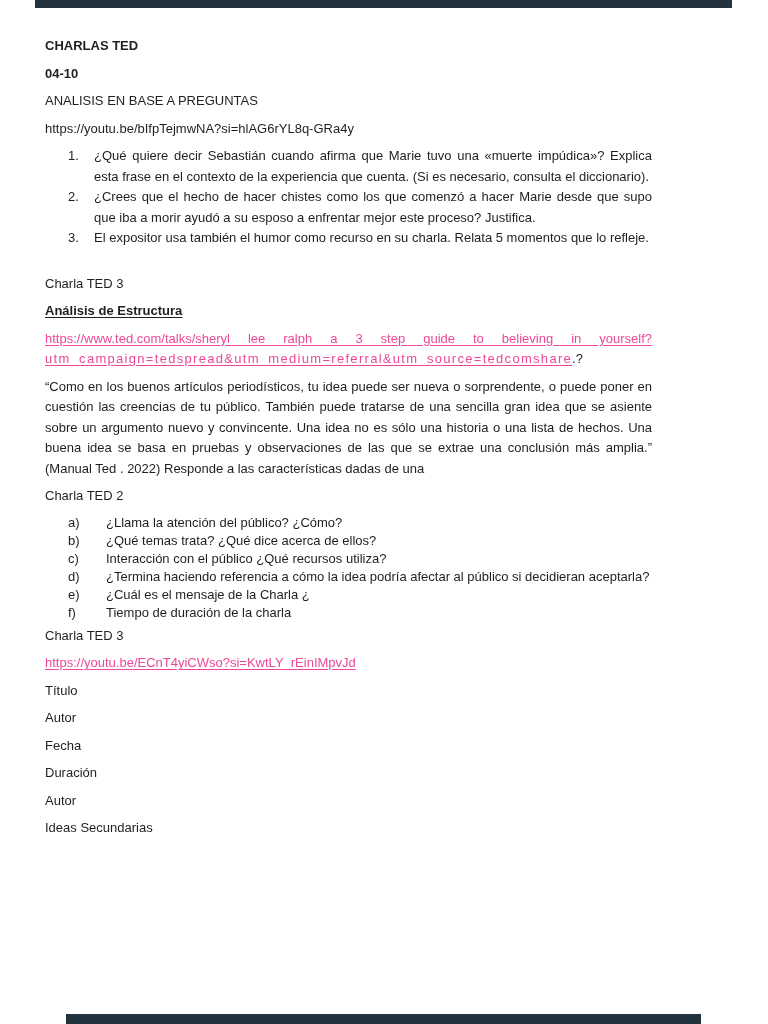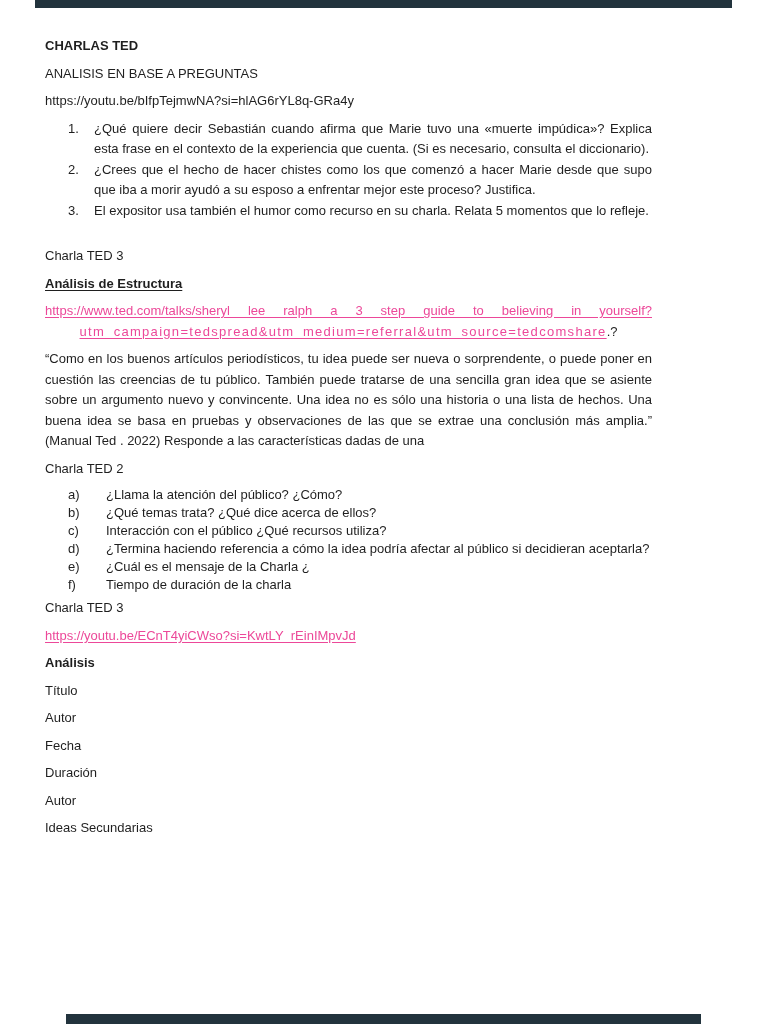--- a/index.html
+++ b/index.html
@@ -38,21 +38,21 @@
     text-underline-offset: 2px;
     cursor: pointer;
   }
   .link-block { margin: 0 0 5px 0; }
   .link-line1 {
     display: block;
     text-align: justify;
     text-align-last: justify;
     white-space: normal;
   }
-  .link-line2-wrap { display: block; text-align: center; }
+  .link-line2-wrap { display: block; }
   .link-line2 { letter-spacing: 1.3px; }
   .link-suffix { color: #1f1f1f; text-decoration: none; }
 
   .quote { margin: 0 0 2px 0; }
 
   .qlist { margin: 0 0 25px 0; padding: 0 0 0 23px; list-style: none; }
   .qlist .li { display: flex; }
   .qlist .marker { flex: none; width: 26px; }
   .qlist .li-text { flex: 1; text-align: justify; }
 
@@ -63,20 +63,21 @@
   .analysis-heading { margin-top: 12px; }
 </style>
 </head>
 <body>
 
 <div class="page-edge top"></div>
 
 <div class="content">
 
   <p class="bold">CHARLAS TED</p>
+  <p class="bold">04-10</p>
   <p>ANALISIS EN BASE A PREGUNTAS</p>
   <p>https://youtu.be/bIfpTejmwNA?si=hlAG6rYL8q-GRa4y</p>
 
 
   <ol class="qlist numbers">
 
       <li class="li">
         <span class="marker">1.</span>
         <span class="li-text">¿Qué quiere decir Sebastián cuando afirma que Marie tuvo una «muerte impúdica»? Explica esta frase en el contexto de la experiencia que cuenta. (Si es necesario, consulta el diccionario).</span>
       </li>
@@ -133,21 +134,20 @@
 
       <li class="li">
         <span class="marker">f)</span>
         <span class="li-text">Tiempo de duración de la charla</span>
       </li>
     </ol>
 
   <p>Charla TED 3</p>
   <p><a class="doclink">https://youtu.be/ECnT4yiCWso?si=KwtLY_rEinIMpvJd</a></p>
 
-  <p class="bold analysis-heading">Análisis</p>
 
   <div>
 
       <p>Título</p>
 
       <p>Autor</p>
 
       <p>Fecha</p>
 
       <p>Duración</p>

